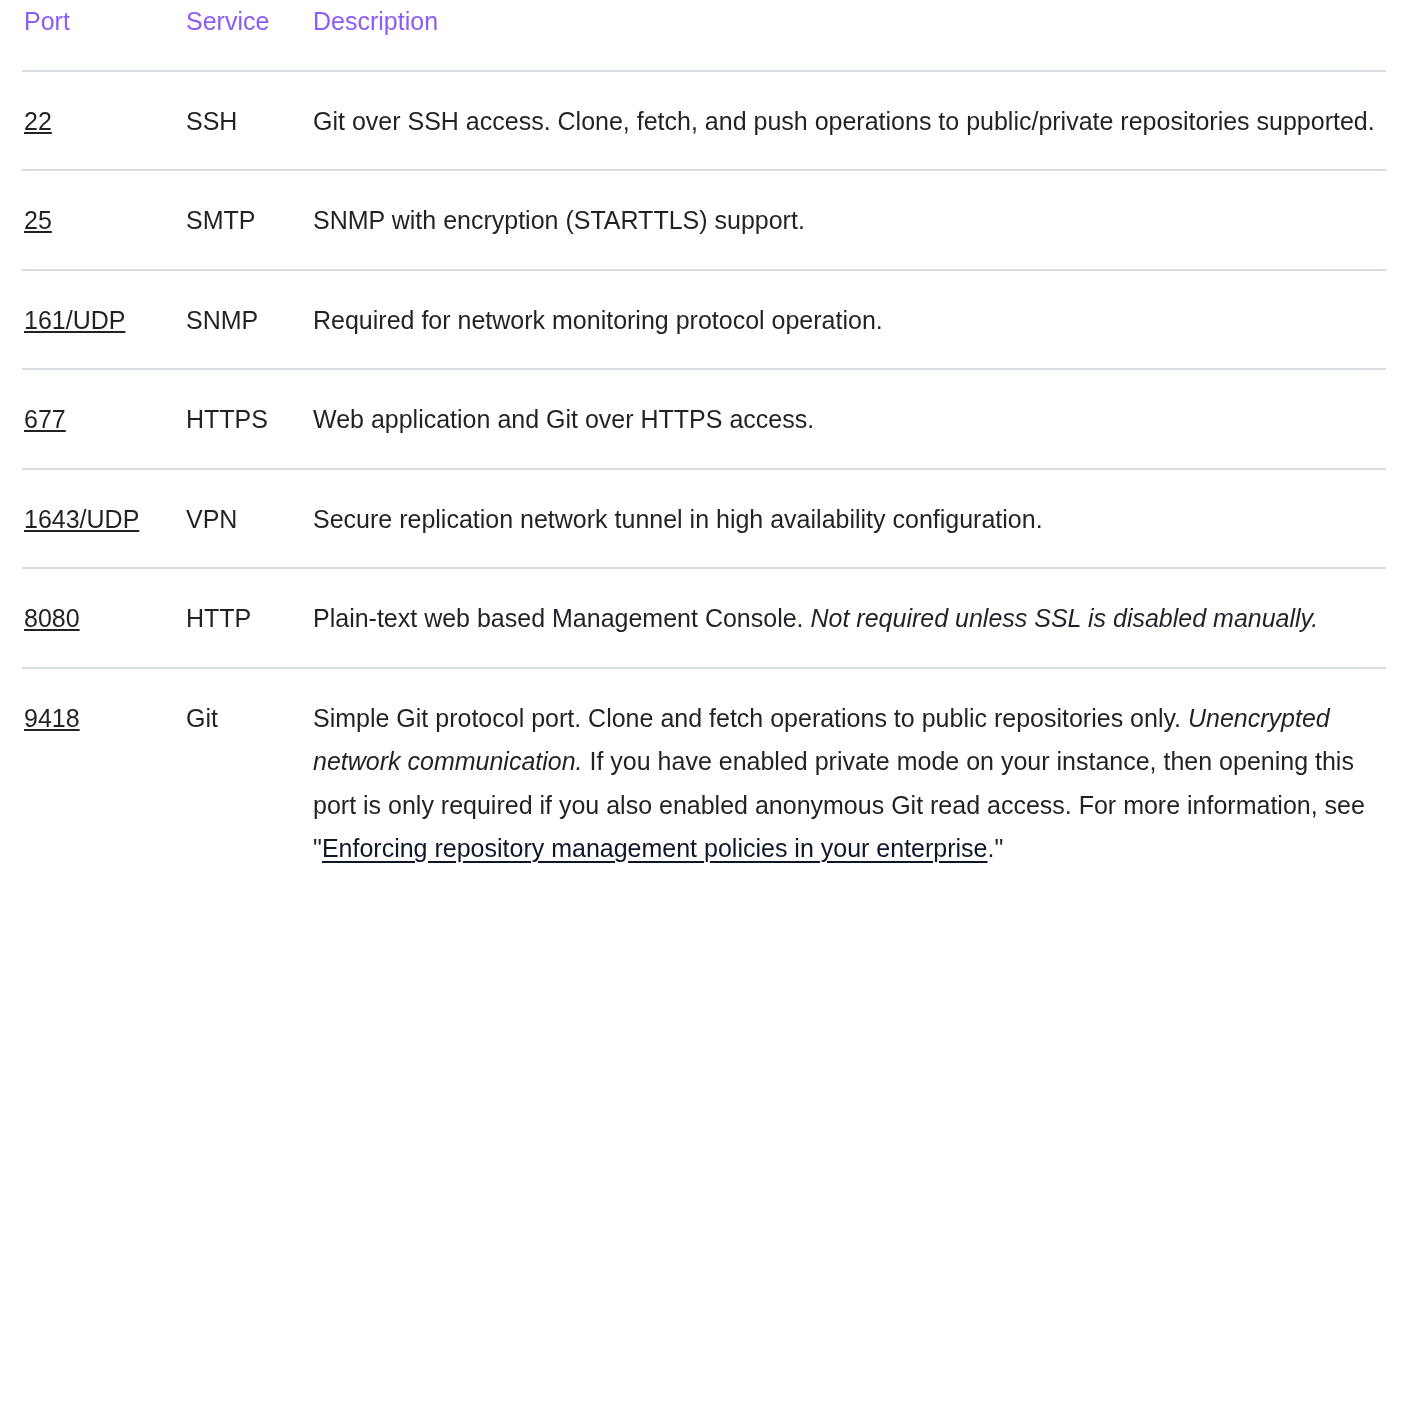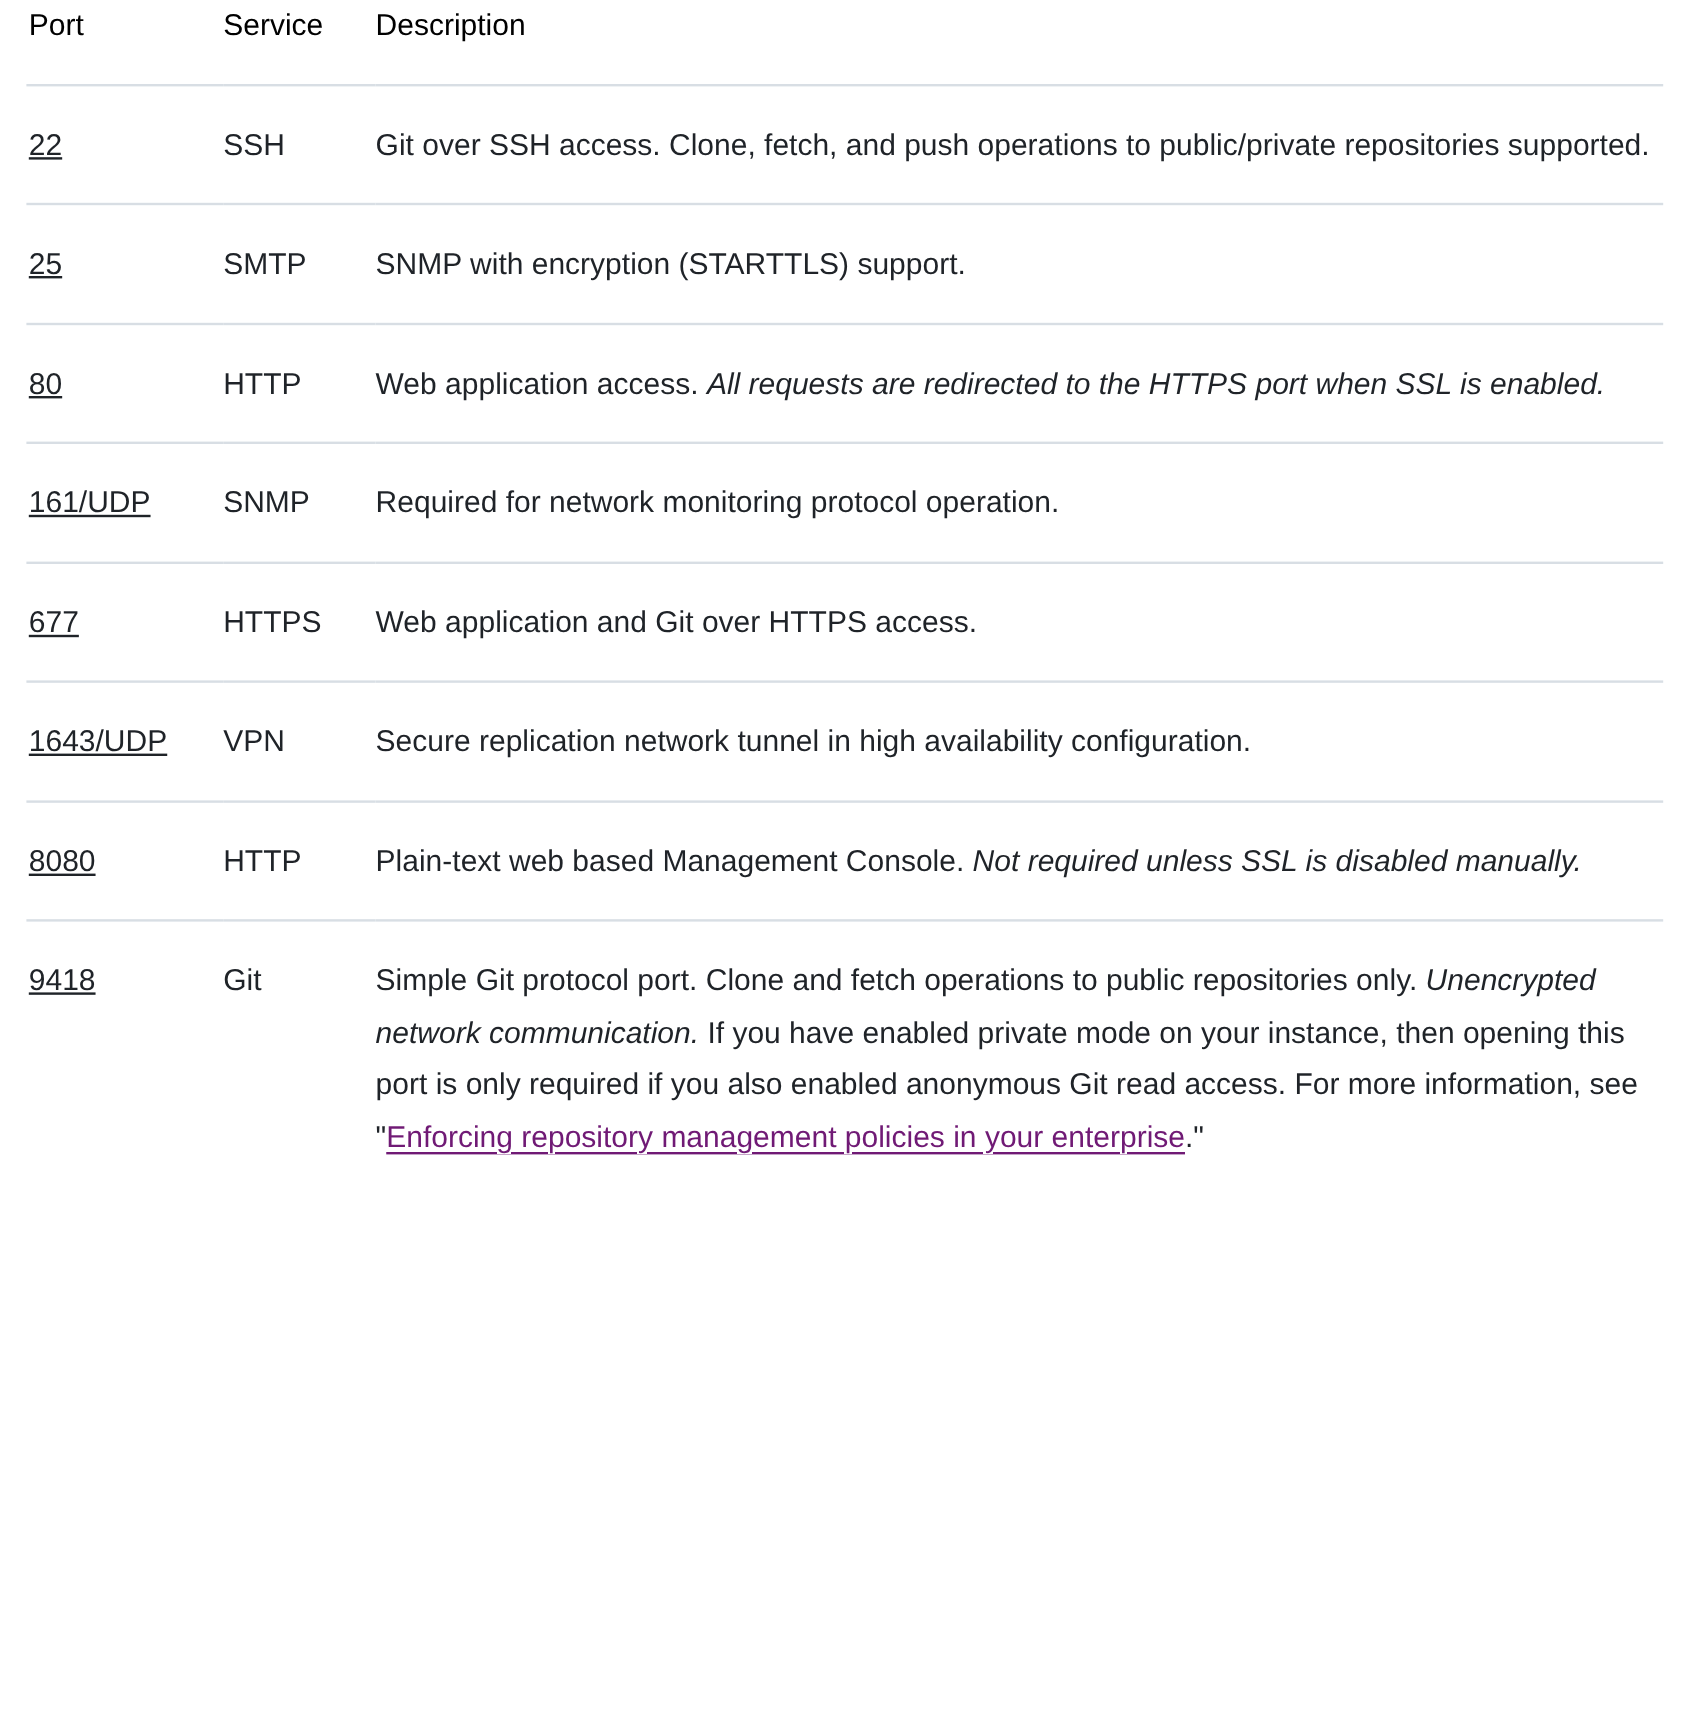--- a/index.html
+++ b/index.html
@@ -27,21 +27,21 @@
     line-height: 1.74;
   }
   table.ports-table col.col-port  { width: 164px; }
   table.ports-table col.col-svc   { width: 127px; }
   table.ports-table col.col-desc  { width: auto; }
 
   table.ports-table thead th {
     text-align: left;
     font-weight: 400;
     font-size: 25px;
-    color: #000000;
+    color: #8b5cf6;
     padding: 0 10px 26px 0;
     border-bottom: 2px solid #d8dee4;
     vertical-align: top;
     white-space: nowrap;
   }
   table.ports-table thead th.first { padding-left: 2px; }
 
   table.ports-table tbody td {
     padding: 28px 10px 26px 0;
     border-bottom: 2px solid #d8dee4;
@@ -50,21 +50,21 @@
   }
   table.ports-table tbody td.first { padding-left: 2px; text-decoration: underline; }
   table.ports-table tbody tr:last-child td { border-bottom: none; }
 
   td.cell-port, td.cell-service { white-space: nowrap; }
 
   .desc em {
     font-style: italic;
   }
   .desc a {
-    color: #701a75;
+    color: #0f172a;
     text-underline-offset: 4px;
     text-decoration-thickness: 2px;
   }
 </style>
 </head>
 <body>
 
 <div class="table-wrap">
   <table class="ports-table">
     <colgroup>
@@ -84,25 +84,20 @@
           <td class="cell-port first">22</td>
           <td class="cell-service">SSH</td>
           <td class="cell-description desc"><span>Git over SSH access. Clone, fetch, and push operations to public/private repositories supported.</span></td>
         </tr>
         <tr>
           <td class="cell-port first">25</td>
           <td class="cell-service">SMTP</td>
           <td class="cell-description desc"><span>SNMP with encryption (STARTTLS) support.</span></td>
         </tr>
         <tr>
-          <td class="cell-port first">80</td>
-          <td class="cell-service">HTTP</td>
-          <td class="cell-description desc"><span>Web application access. </span><em>All requests are redirected to the HTTPS port when SSL is enabled.</em></td>
-        </tr>
-        <tr>
           <td class="cell-port first">161/UDP</td>
           <td class="cell-service">SNMP</td>
           <td class="cell-description desc"><span>Required for network monitoring protocol operation.</span></td>
         </tr>
         <tr>
           <td class="cell-port first">677</td>
           <td class="cell-service">HTTPS</td>
           <td class="cell-description desc"><span>Web application and Git over HTTPS access.</span></td>
         </tr>
         <tr>

